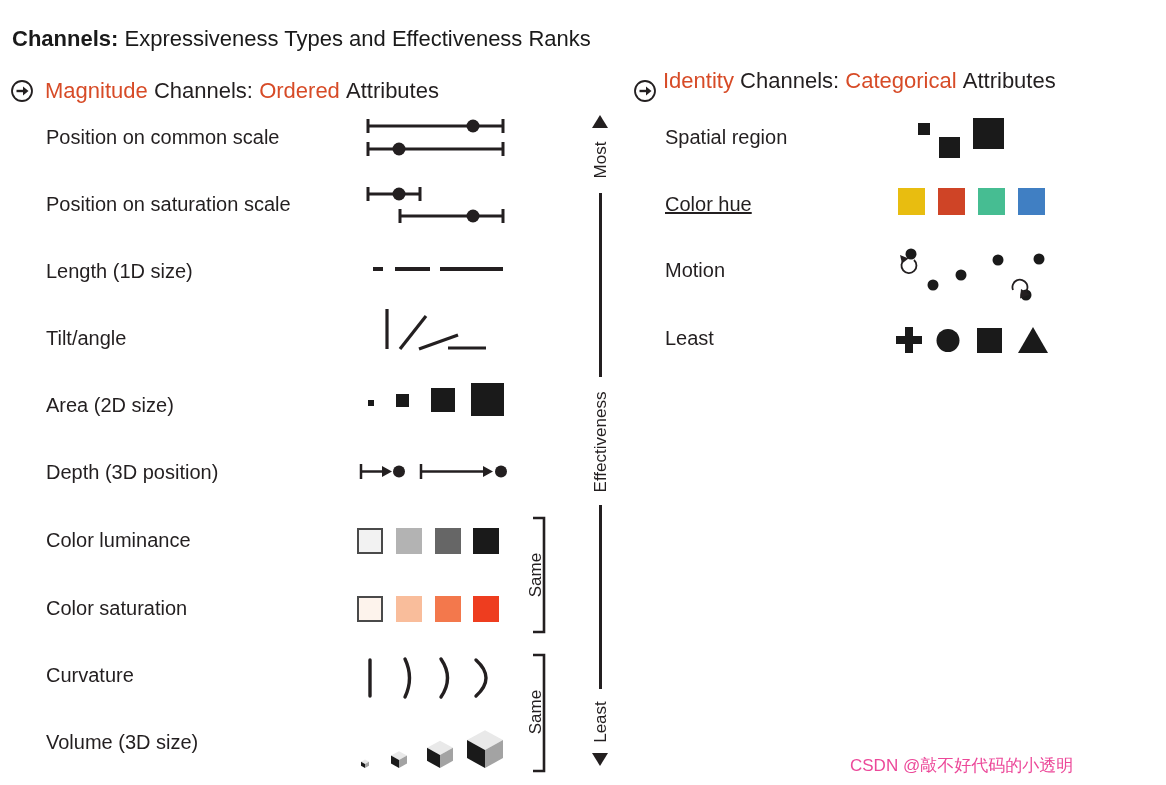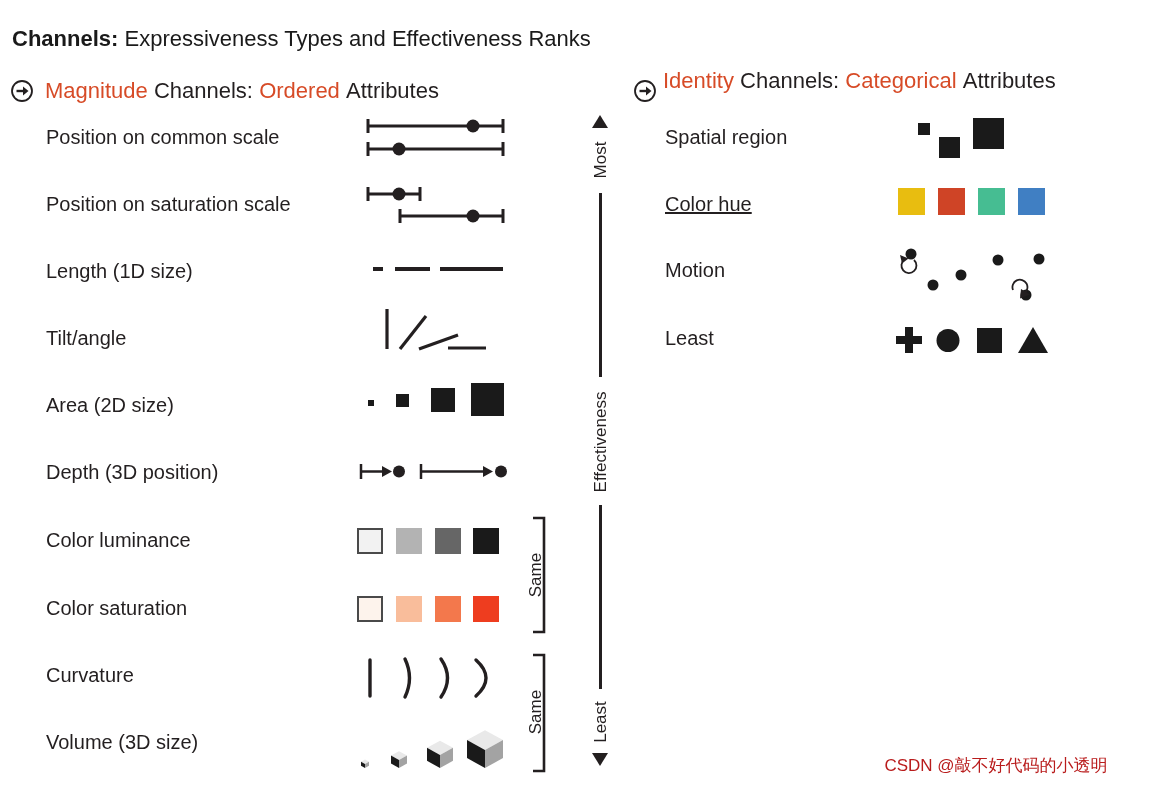--- a/index.html
+++ b/index.html
@@ -16,22 +16,22 @@
   .swatch.bordered{border:2px solid #4a4a4a;}
   .hue-swatch{position:absolute;width:27px;height:27px;}
   .blacksq{position:absolute;background:#1a1a1a;}
   .vtext{position:absolute;font-size:17px;color:#231f20;text-align:center;
          transform:rotate(-90deg);white-space:nowrap;height:20px;line-height:20px;}
   .axis-line{position:absolute;width:3px;background:#231f20;left:599px;}
   .tri-up{position:absolute;width:0;height:0;border-left:8px solid transparent;
           border-right:8px solid transparent;border-bottom:13px solid #231f20;}
   .tri-down{position:absolute;width:0;height:0;border-left:8px solid transparent;
             border-right:8px solid transparent;border-top:13px solid #231f20;}
-  .watermark{position:absolute;left:850px;top:754px;width:292px;text-align:center;
-             font-size:17px;color:#b91c1c;}
+  .watermark{position:absolute;left:850px;top:754px;width:292px;text-align:left;
+             font-size:17px;color:#ec4899;}
   svg{display:block;}
 </style>
 </head>
 <body>
 
 <div id="figure">
 
   <div class="abs title" style="left:12px;top:26px;">
     <span class="b hw">Channels:</span><span>Expressiveness Types and Effectiveness Ranks</span>
   </div>

